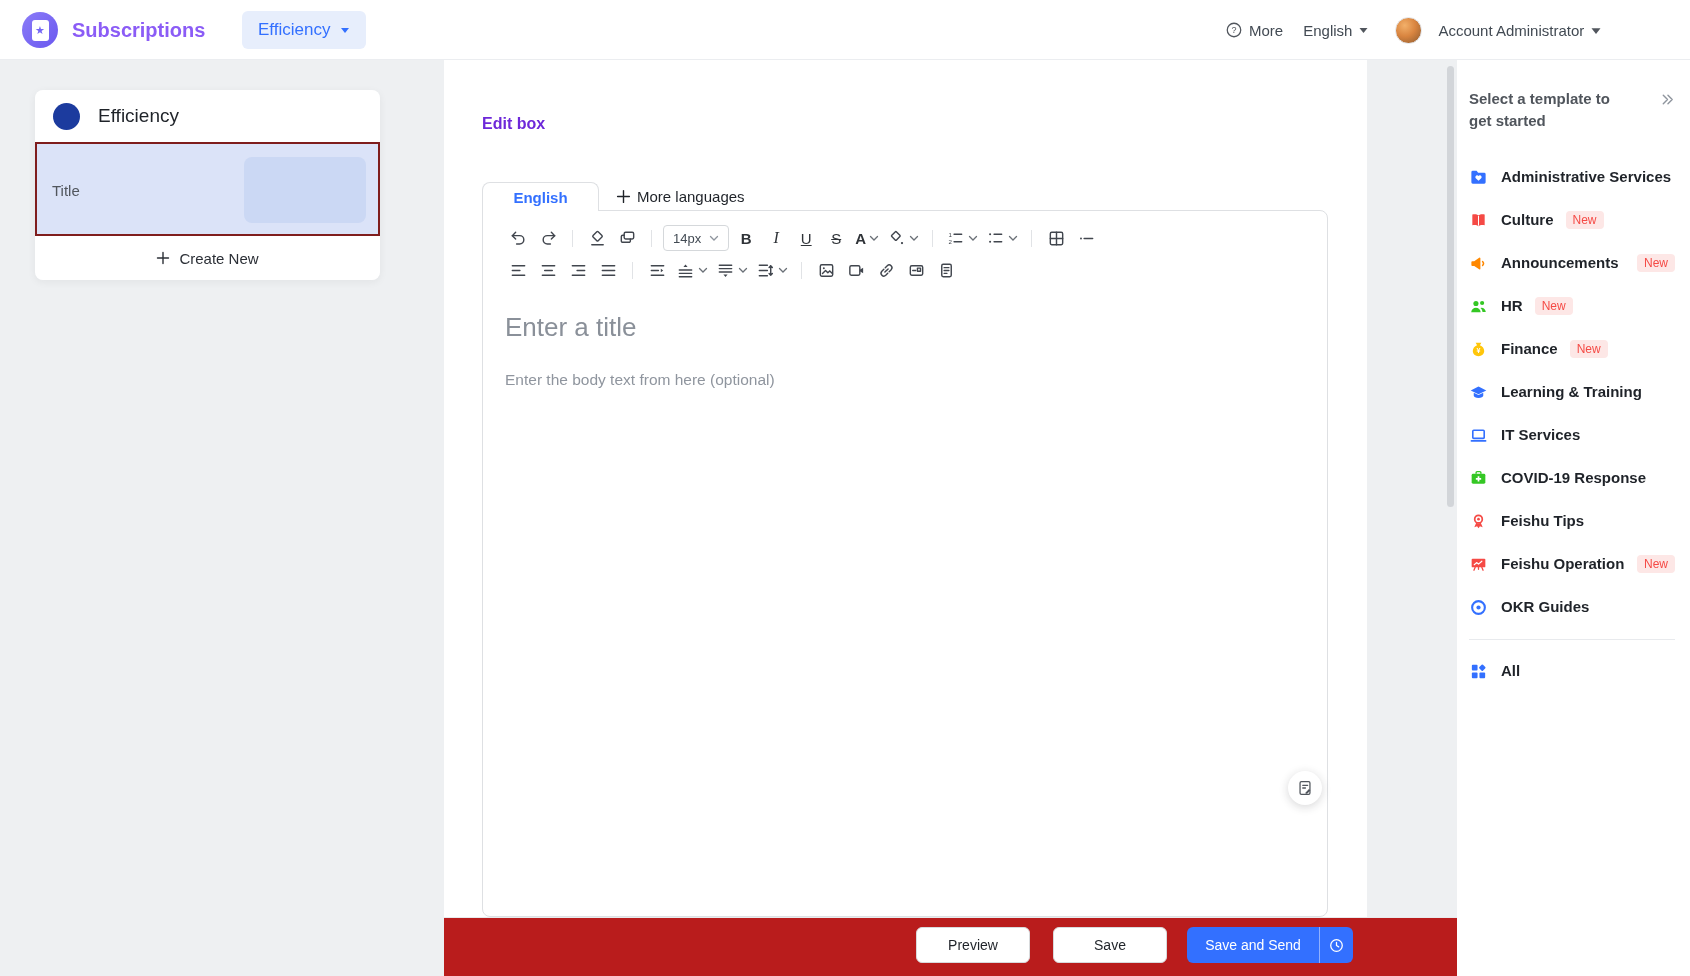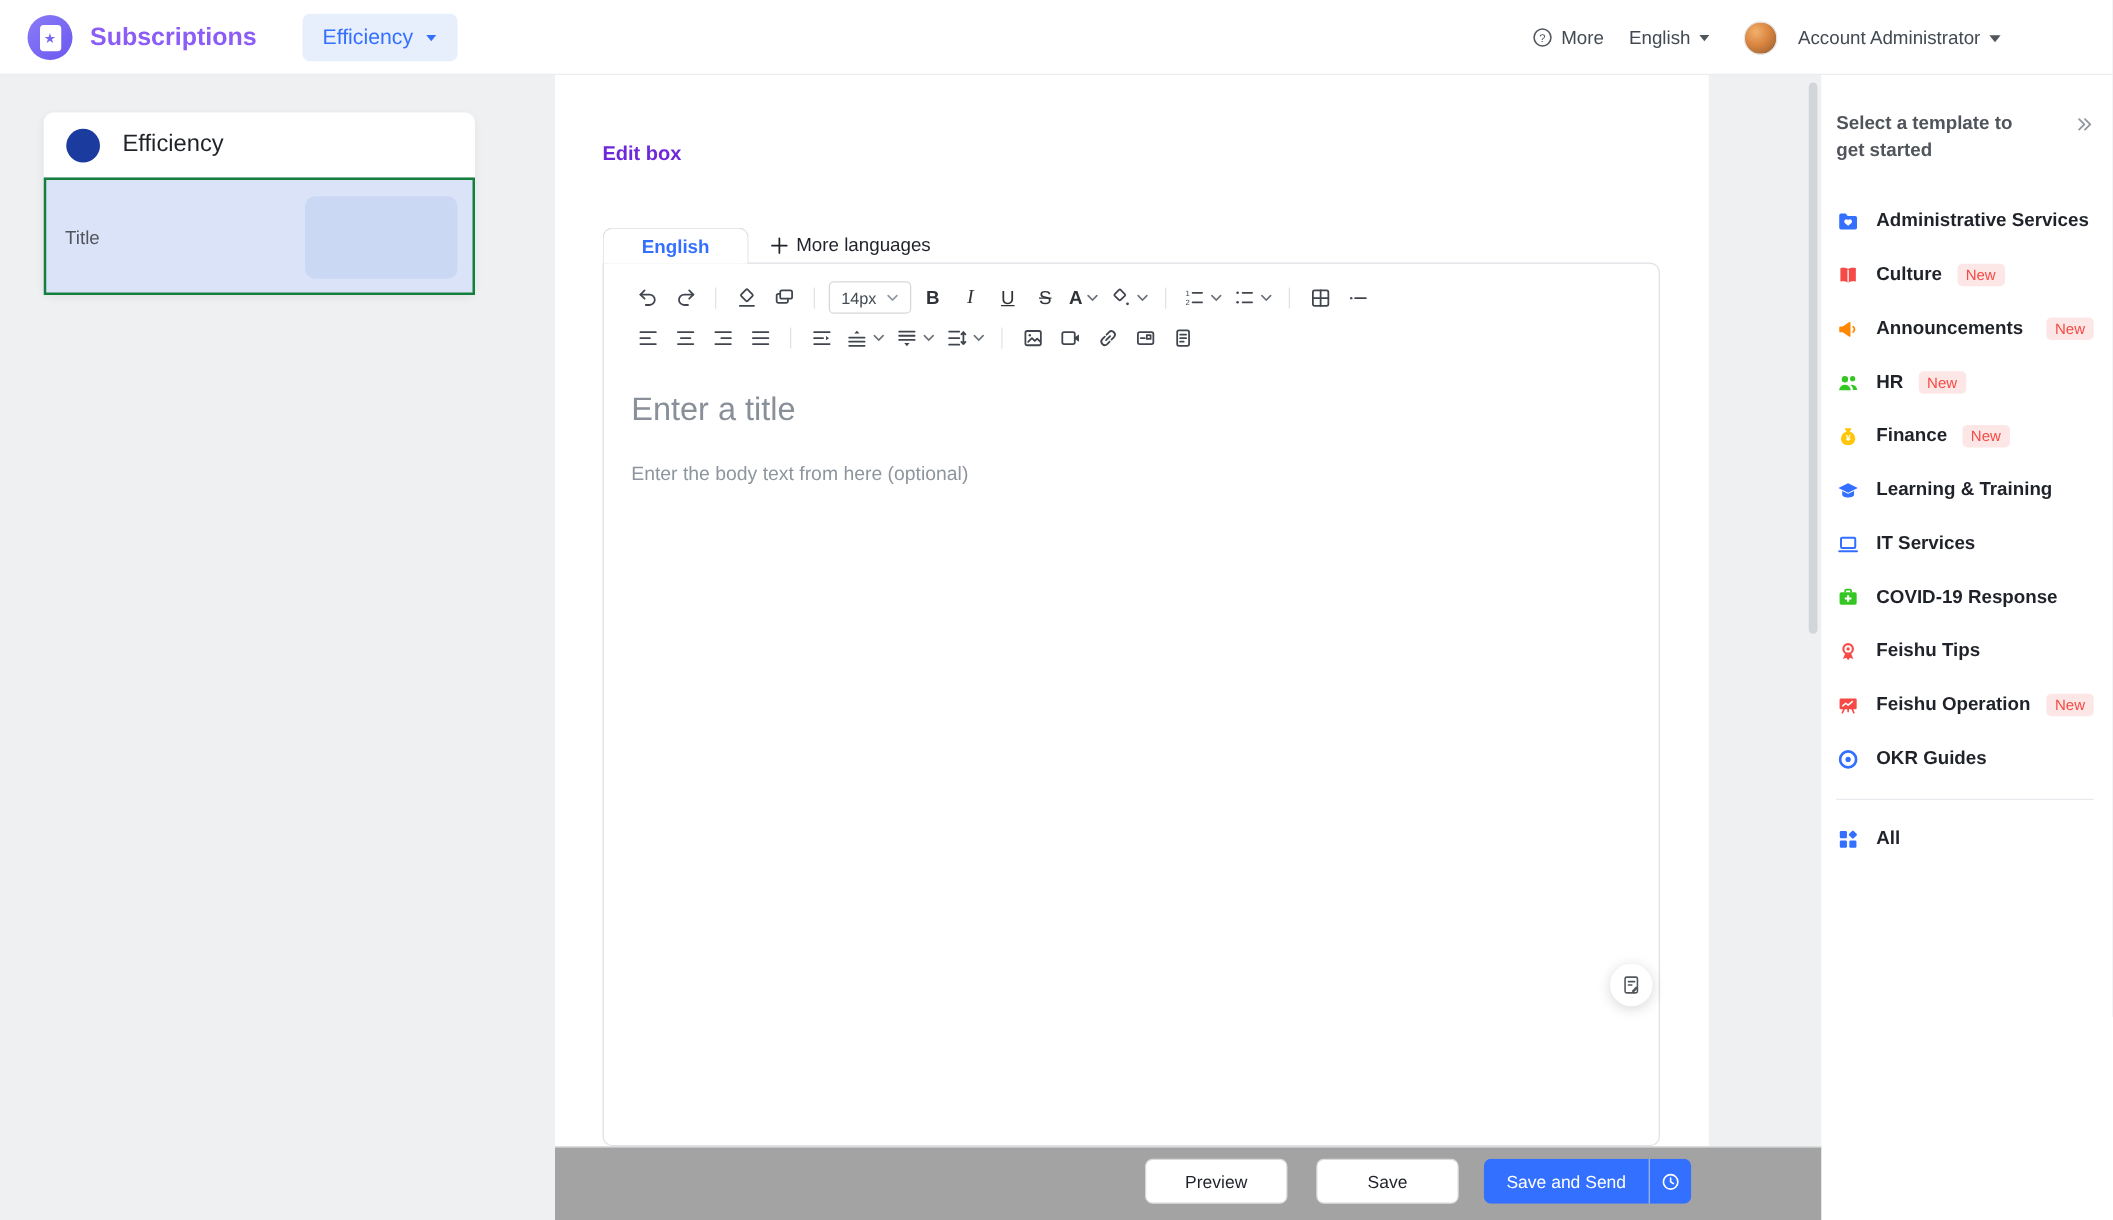--- a/index.html
+++ b/index.html
@@ -25,21 +25,21 @@
   .tb-item { display:flex; align-items:center; gap:6px; font-size:15px; color:#424a53; cursor:pointer; }
   .gap20 { margin-right:20px; } .gap26 { margin-right:26px; } .gap10 { margin-right:10px; }
   .avatar { width:27px; height:27px; border-radius:50%;
     background:radial-gradient(circle at 35% 30%, #f2b06a 0%, #d98540 45%, #8c5a2e 100%); border:1px solid #e3e5e8; }
 
   
   .cards { position:absolute; left:35px; top:90px; width:345px; border-radius:8px; box-shadow:0 2px 8px rgba(31,35,41,.06); z-index:5; }
   .card-head { height:52px; background:#fff; border-radius:8px 8px 0 0; display:flex; align-items:center; padding:0 18px; gap:18px; }
   .navy-dot { width:27px; height:27px; border-radius:50%; background:#1c3b9e; flex:none; }
   .card-head .group-name { font-size:19px; font-weight:500; color:#1f2329; }
-  .card-item { height:94px; background:#dbe3f8; border:2px solid #15803d; position:relative; cursor:pointer; }
+  .card-item { height:94px; background:#dbe3f8; border:2px solid #7f1d1d; position:relative; cursor:pointer; }
   .card-item .item-label { position:absolute; left:15px; top:38px; font-size:15px; color:#51565d; }
   .card-item .thumb { position:absolute; right:12px; top:13px; width:122px; height:66px; background:#cbd8f4; border-radius:8px; }
   .card-create { height:44px; background:#fff; border-radius:0 0 8px 8px; display:flex; align-items:center; justify-content:center; gap:9px;
     font-size:15px; color:#2b2f36; cursor:pointer; }
 
   
   .main-panel { position:absolute; left:444px; top:60px; width:923px; height:857px; background:#fff; z-index:1; }
   .edit-heading { position:absolute; left:38px; top:55px; font-size:16px; font-weight:700; color:#6d28d9; }
   .tab-active { position:absolute; left:38px; top:122px; width:117px; height:29px; background:#fff;
     border:1px solid #dee0e3; border-bottom:none; border-radius:8px 8px 0 0; z-index:3;
@@ -78,21 +78,21 @@
   .sb-head .sb-collapse { margin-left:auto; margin-top:4px; cursor:pointer; }
   .cats { margin-top:24px; }
   .cat { display:flex; align-items:center; min-height:43px; cursor:pointer; }
   .cicon { width:19px; flex:none; margin-right:13px; display:flex; }
   .clabel { font-size:15px; font-weight:600; color:#1f2329; line-height:1.25; }
   .badge { flex:none; margin-left:auto; background:#fde7e6; color:#f54a45; font-size:12px; padding:2px 7px; border-radius:4px; }
   .badge.inline { margin-left:10px; }
   .sb-div { height:1px; background:#e8eaed; margin:10px 0; }
 
   
-  .footer { position:absolute; left:444px; top:917px; width:1013px; height:59px; background:#a3a3a3; border-top:1px solid #e8eaec; z-index:20; }
+  .footer { position:absolute; left:444px; top:917px; width:1013px; height:59px; background:#b91c1c; border-top:1px solid #e8eaec; z-index:20; }
   .btn { position:absolute; top:9px; height:36px; border-radius:6px; font-size:14px; display:flex; align-items:center; justify-content:center; cursor:pointer; }
   .btn.light { background:#fff; border:1px solid #d8dadc; color:#1f2329; }
   .btn-preview { left:472px; width:114px; }
   .btn-save { left:609px; width:114px; }
   .btn-group { position:absolute; left:743px; top:9px; width:166px; height:36px; display:flex; border-radius:6px; overflow:hidden; }
   .btn-main { flex:1; background:#3370ff; color:#fff; font-size:14px; display:flex; align-items:center; justify-content:center; cursor:pointer; }
   .btn-clock { width:34px; background:#3370ff; border-left:1px solid rgba(255,255,255,.45); display:flex; align-items:center; justify-content:center; cursor:pointer; }
 </style>
 </head>
 <body>
@@ -134,20 +134,26 @@
 
 <div class="cards">
   <div class="card-head">
     <span class="navy-dot"></span>
     <span class="group-name">Efficiency</span>
   </div>
   <div class="card-item">
     <span class="item-label">Title</span>
     <span class="thumb"></span>
   </div>
+  <div class="card-create">
+    <svg class="chev" width="14" height="14" viewBox="0 0 14 14">
+        <path d="M7 1.5v11M1.5 7h11" stroke="#2b2f36" stroke-width="1.4" stroke-linecap="round"></path>
+      </svg>
+    <span>Create New</span>
+  </div>
 </div>
 
 <div class="main-panel">
   <div class="edit-heading">Edit box</div>
 
   <div class="tab-active">
     <span>English</span>
   </div>
   <div class="tab-add">
     <svg class="chev" width="15" height="15" viewBox="0 0 14 14">

